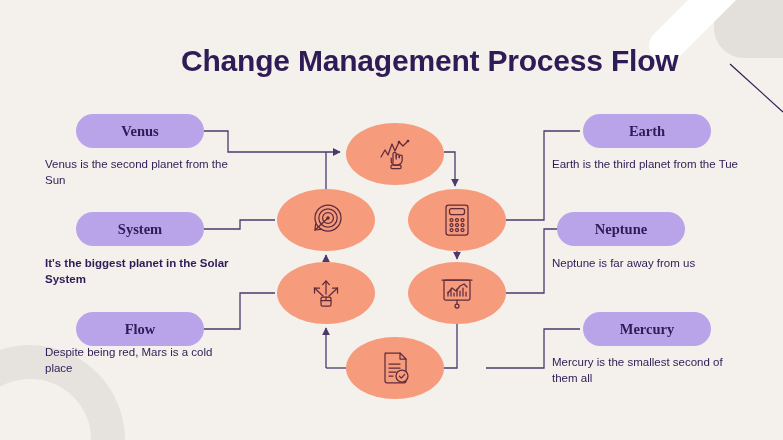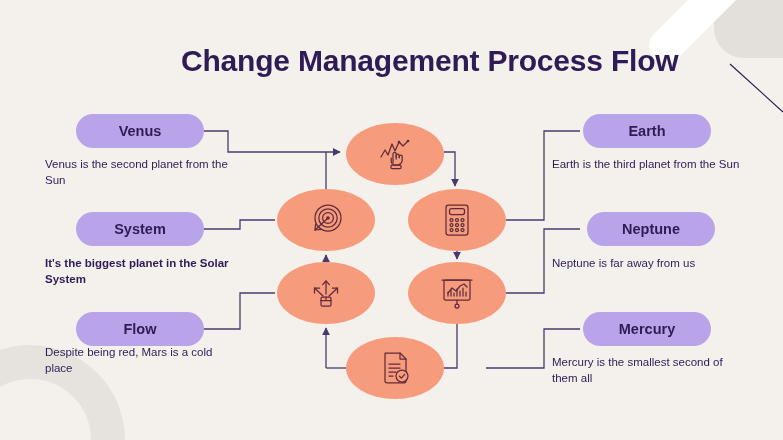--- a/index.html
+++ b/index.html
@@ -32,41 +32,42 @@
   
   .pill {
     position:absolute;
     width:128px; height:34px;
     background:#b9a4ea;
     border-radius:17px;
     display:flex; align-items:center; justify-content:center;
     color:#2f1b55;
     font-size:14.5px;
     font-weight:bold;
+    font-family:Liberation Serif, serif;
   }
   .desc {
     position:absolute;
     width:190px;
     font-size:11.5px;
     line-height:1.35;
     color:#2f1b55;
   }
 
   
   .pill.venus   { left:76px;  top:114px; }
   .desc.venus   { left:45px;  top:157px; }
   .pill.jupiter { left:76px;  top:212px; }
   .desc.jupiter { left:45px;  top:256px;font-weight:bold; }
   .pill.mars    { left:76px;  top:312px; }
   .desc.mars    { left:45px;  top:345px; }
 
   
   .pill.earth    { left:583px; top:114px;align-items:center; }
   .desc.earth    { left:552px; top:157px; }
-  .pill.neptune  { left:587px; top:212px;text-align:right; }
+  .pill.neptune  { left:557px; top:212px;text-align:right; }
   .desc.neptune  { left:552px; top:256px; }
   .pill.mercury  { left:583px; top:312px; }
   .desc.mercury  { left:552px; top:355px; }
 
   
   .node {
     position:absolute;
     width:98px; height:62px;
     background:#f69b7b;
     border-radius:50%;
@@ -239,21 +240,21 @@
 <div class="desc jupiter">It's the biggest planet in the Solar System</div>
 
 <div class="pill mars">
   <span>Flow</span>
 </div>
 <div class="desc mars">Despite being red, Mars is a cold place</div>
 
 <div class="pill earth">
   <span>Earth</span>
 </div>
-<div class="desc earth">Earth is the third planet from the Sun</div>
+<div class="desc earth">Earth is the third planet from the Tue</div>
 
 <div class="pill neptune">
   <span>Neptune</span>
 </div>
 <div class="desc neptune">Neptune is far away from us</div>
 
 <div class="pill mercury">
   <span>Mercury</span>
 </div>
 <div class="desc mercury">Mercury is the smallest second of them all</div>

